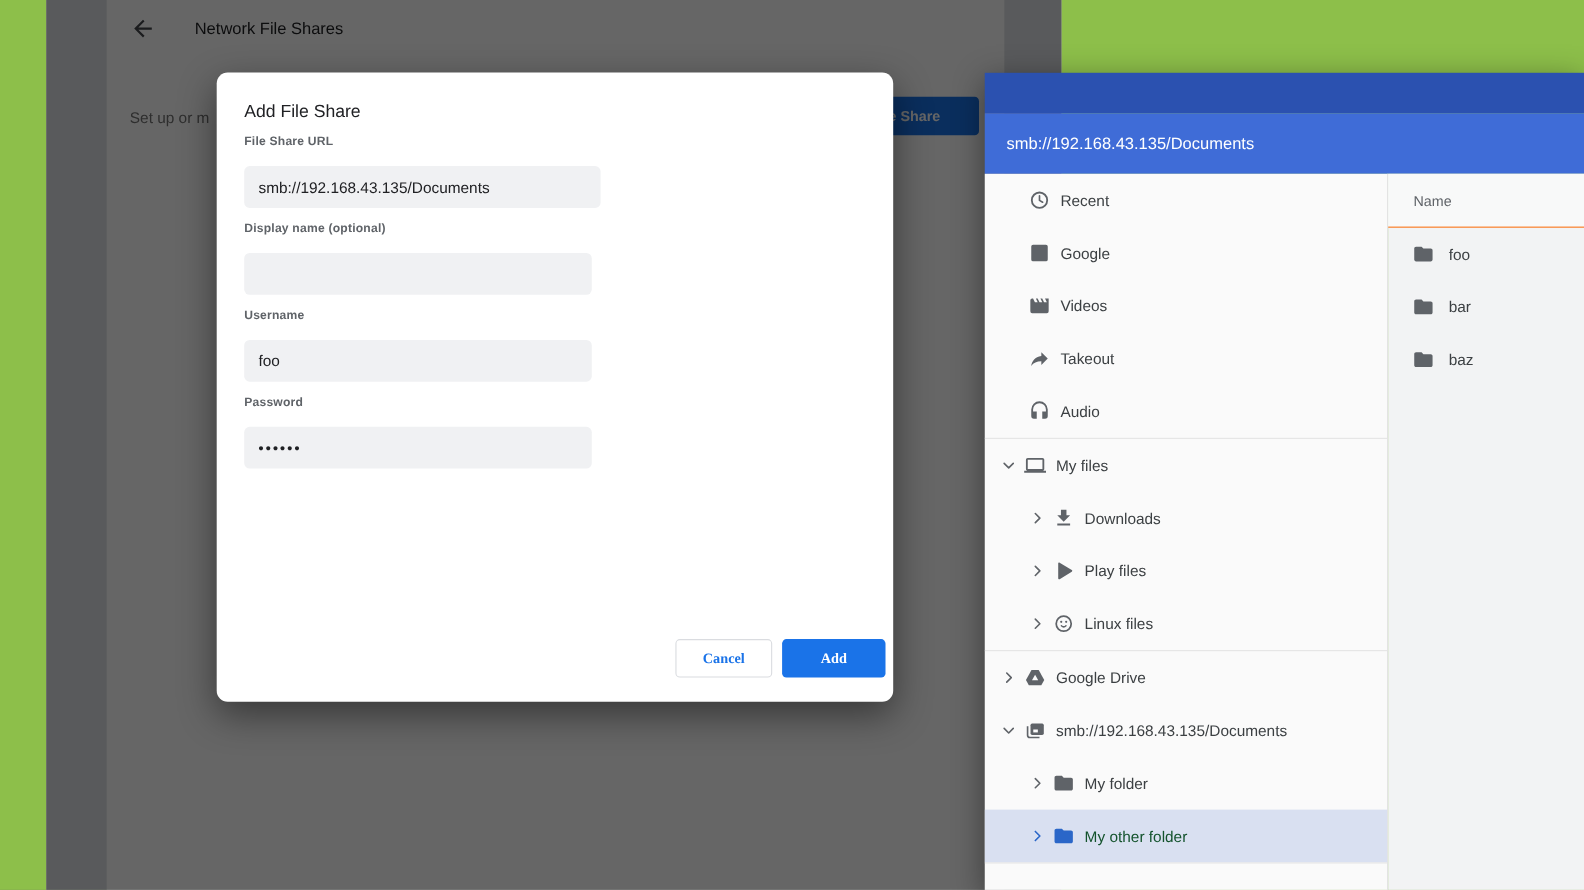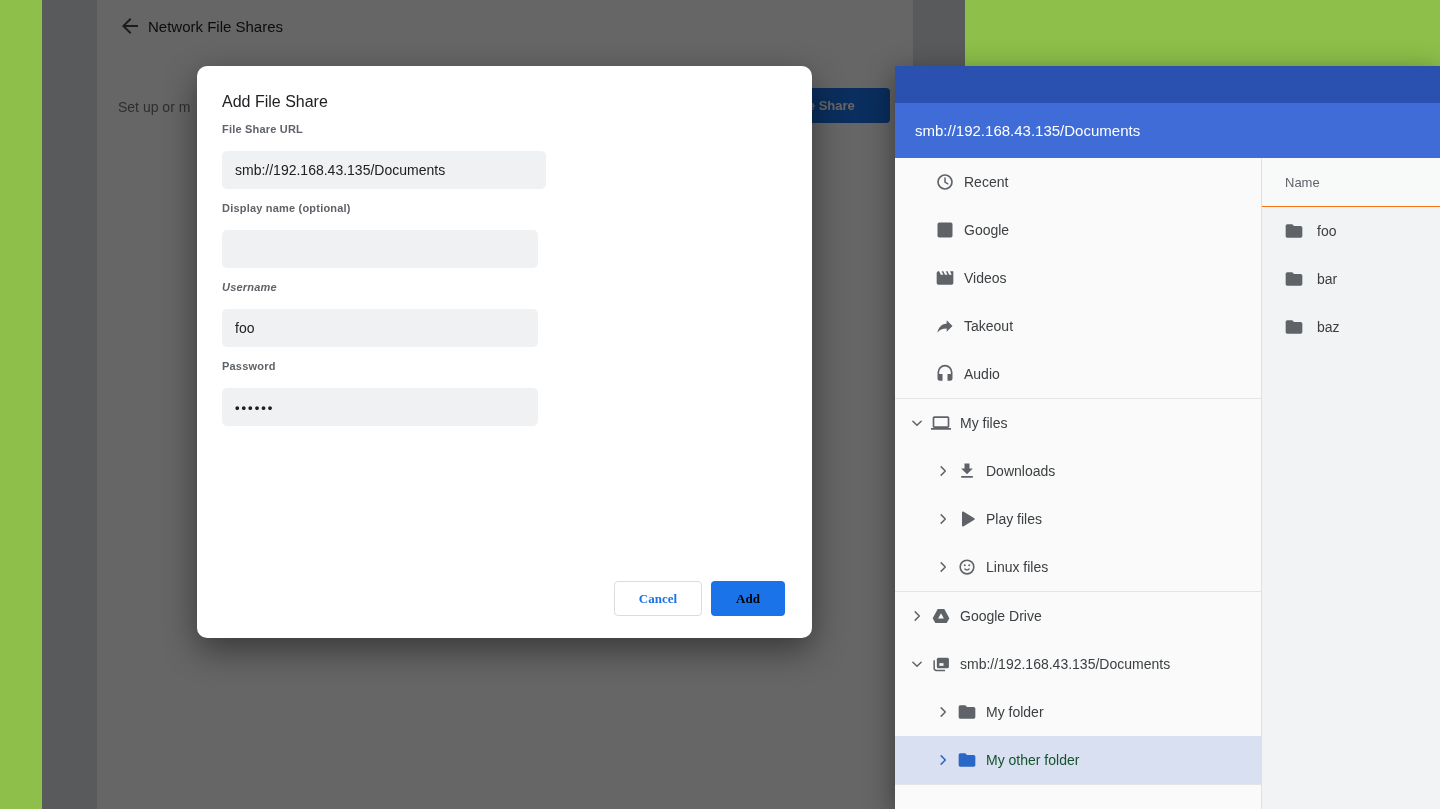--- a/index.html
+++ b/index.html
@@ -9,21 +9,21 @@
     background:#8dbf4a;
     font-family:"Liberation Sans", sans-serif;
   }
   svg { display:block; }
 
   
   .settings-win { position:absolute; left:42px; top:0; width:923px; height:809px; background:#dfe1e5; z-index:1; }
   .settings-card { position:absolute; left:55px; top:0; width:816px; height:809px; background:#ffffff; }
   .sc-header { position:absolute; left:0; top:0; width:100%; height:52px; display:flex; align-items:center; }
   .back-btn { margin-left:21px; width:24px; height:24px; color:#44474b; background:none; border:none; cursor:pointer; }
-  .sc-title { margin-left:6px; font-size:15px; color:#202124; }
+  .sc-title { margin-left:35px; font-size:15px; color:#202124; }
   .sc-intro { position:absolute; left:21px; top:99px; font-size:14px; color:#737373; white-space:nowrap; }
   .sc-addbtn { position:absolute; left:672px; top:88px; width:121px; height:35px; background:#1a73e8; color:#fff;
                border:none; border-radius:4px; font-size:13px; font-weight:700; font-family:inherit;
                display:flex; align-items:center; justify-content:center; white-space:nowrap; cursor:pointer; }
 
   .scrim { position:absolute; left:42px; top:0; width:923px; height:809px; background:rgba(0,0,0,0.60); z-index:5; }
 
   
   .files-win { position:absolute; left:895px; top:66px; width:545px; height:743px; z-index:10;
                box-shadow:0 8px 28px rgba(0,0,0,0.45); display:flex; flex-direction:column; overflow:hidden; }
@@ -55,21 +55,21 @@
   .dialog { position:absolute; left:197px; top:66px; width:615px; height:572px; background:#ffffff;
             border-radius:10px; z-index:20; box-shadow:0 12px 34px rgba(0,0,0,0.45); }
   .d-title { position:absolute; left:25px; top:27px; font-size:16px; color:#202124; }
   .d-label { position:absolute; left:25px; font-size:11px; font-weight:700; color:#5f6368; letter-spacing:0.2px; }
   .d-input { position:absolute; left:25px; height:38px; background:#f0f1f3; border:none; border-radius:5px;
              padding:0 13px; font-size:14px; color:#202124; font-family:inherit; outline:none; }
   .d-input.pw { letter-spacing:2px; font-weight:700; font-size:13px; }
   .d-btn { position:absolute; top:515px; height:35px; border-radius:4px; font-size:13px; font-weight:700;
            font-family:Liberation Serif, serif; cursor:pointer; }
   .d-cancel { left:417px; width:88px; background:#ffffff; border:1px solid #dadce0; color:#1a73e8; }
-  .d-add    { left:514px; width:74px; background:#1a73e8; border:none; color:#000000; }
+  .d-add    { left:514px; width:94px; background:#1a73e8; border:none; color:#ffffff; }
 </style>
 </head>
 <body>
 
 <div class="settings-win">
   <div class="settings-card">
     <div class="sc-header">
       <button class="back-btn">
         <span>
           <svg viewBox="0 0 24 24" width="24" height="24" fill="currentColor">
@@ -289,21 +289,21 @@
 
 <div class="dialog">
   <div class="d-title">Add File Share</div>
 
   <div class="d-label" style="top:57px;">File Share URL</div>
   <input class="d-input" style="top: 85px; width: 324px;" type="text" value="smb://192.168.43.135/Documents">
 
   <div class="d-label" style="top:136px;">Display name (optional)</div>
   <input class="d-input" style="top: 164px; width: 316px;" type="text" value="">
 
-  <div class="d-label" style="top:215px;font-style:italic;">Username</div>
+  <div class="d-label" style="top:215px;">Username</div>
   <input class="d-input" style="top: 243px; width: 316px;" type="text" value="foo">
 
   <div class="d-label" style="top:294px;">Password</div>
   <input class="d-input pw" style="top: 322px; width: 316px;" type="text" value="••••••">
 
   <button class="d-btn d-cancel">Cancel</button>
   <button class="d-btn d-add">Add</button>
 </div>
 
 </body></html>

